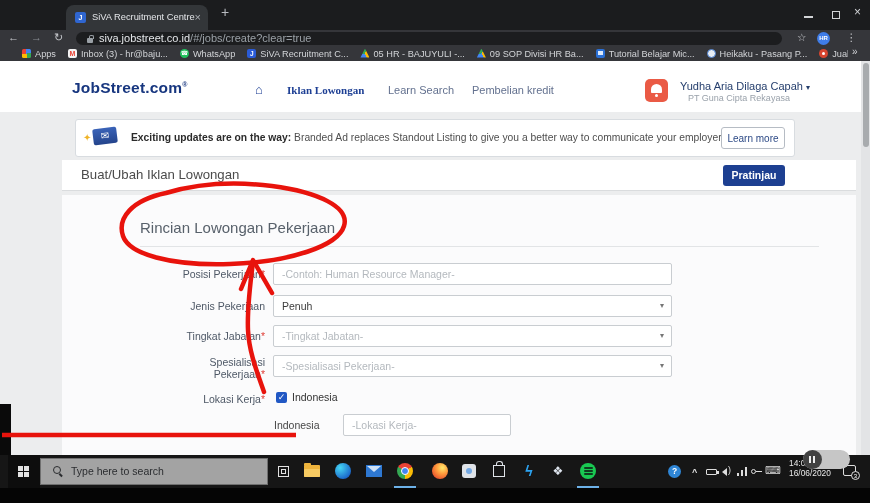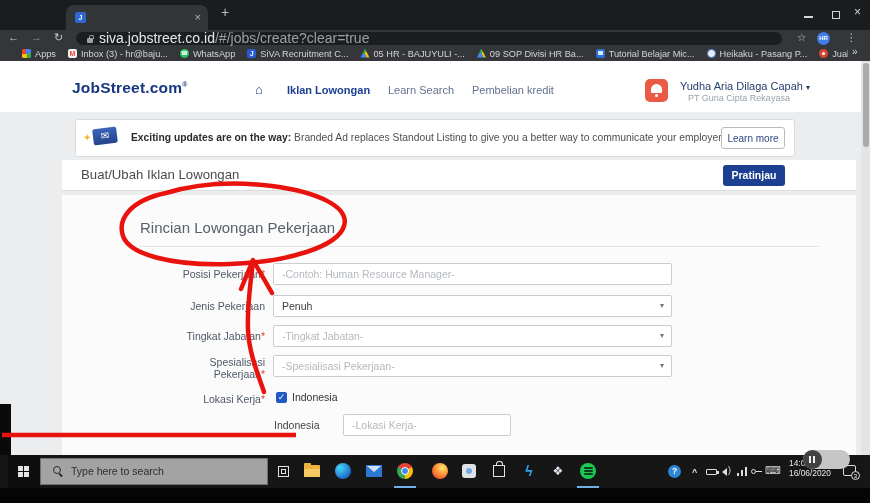--- a/index.html
+++ b/index.html
@@ -19,21 +19,21 @@
   .minbar{position:absolute;left:2px;top:8px;width:9px;height:1.5px;background:#d2d4d7;}
   .winmax{position:absolute;left:830px;top:8px;width:14px;height:14px;}
   .maxbox{position:absolute;left:2px;top:3px;width:8px;height:8px;border:1.2px solid #d2d4d7;box-sizing:border-box;}
   .winclose{position:absolute;left:854px;top:5px;font-size:12px;color:#d2d4d7;}
 
   .toolbar{position:absolute;top:30px;left:0;width:870px;height:31px;background:#35363a;}
   .navico{position:absolute;top:1px;font-size:11px;color:#c7c9cd;}
   .urlbar{position:absolute;left:76px;top:2px;width:706px;height:13px;background:#1c1d1f;border-radius:6.5px;}
   .lock-body{position:absolute;left:11px;top:6px;width:6px;height:4.5px;background:#9aa0a6;border-radius:1px;}
   .lock-arc{position:absolute;left:12.5px;top:3px;width:3px;height:3px;border:1px solid #9aa0a6;border-bottom:none;border-radius:2px 2px 0 0;}
-  .urltext{position:absolute;left:23px;top:0;line-height:13px;font-size:14px;white-space:nowrap;}
+  .urltext{position:absolute;left:23px;top:0;line-height:13px;font-size:11px;white-space:nowrap;}
   .url-domain{color:#e4e6e9;}
   .url-path{color:#9aa0a6;}
   .star{position:absolute;left:797px;top:1px;font-size:10.5px;color:#c7c9cd;}
   .avatar{position:absolute;left:817px;top:1.5px;width:13px;height:13px;border-radius:50%;background:#3f7de8;
           color:#fff;font-size:6px;font-weight:bold;text-align:center;line-height:13px;}
   .dots{position:absolute;left:846px;top:1px;font-size:10.5px;color:#c7c9cd;}
 
   .bmbar{position:absolute;top:46px;left:0;width:848px;height:15px;display:flex;align-items:center;
          gap:12px;padding-left:22px;box-sizing:border-box;font-size:9.2px;color:#d3d5d8;
          white-space:nowrap;overflow:hidden;}
@@ -54,21 +54,21 @@
   .bi-fs{background:#d6452f;border-radius:50%;}
   .bi-fs::after{content:"";position:absolute;left:3px;top:3px;width:3px;height:3px;border-radius:50%;background:#fff;}
   .bm-overflow{position:absolute;left:852px;top:46px;font-size:10px;color:#d3d5d8;}
 
   
   .siteheader{position:absolute;top:61px;left:0;width:870px;height:51px;background:#ffffff;}
   .logo{position:absolute;left:72px;top:18px;font-size:15.5px;font-weight:bold;color:#17367f;letter-spacing:.2px;}
   .logo sup{font-size:7px;}
   .homeico{position:absolute;left:255px;top:21px;font-size:13px;color:#1d3f94;font-weight:bold;}
   .nav{position:absolute;top:23px;font-size:11px;}
-  .nav.active{color:#1d3f94;font-weight:bold;}
+  .nav.active{color:#1d3f94;font-weight:bold;font-family:Liberation Serif, serif;}
   .nav.idle{color:#63718f;}
   .bell{position:absolute;left:645px;top:79px;width:23px;height:23px;border-radius:5px;background:#ea5a45;}
   .bell::before{content:"";position:absolute;left:6px;top:5px;width:11px;height:9px;background:#fff;border-radius:6px 6px 1px 1px;}
   .bell::after{content:"";position:absolute;left:10px;top:15px;width:3px;height:3px;border-radius:50%;background:#fff;}
   .username{position:absolute;left:680px;top:80px;font-size:11px;color:#27406e;}
   .company{position:absolute;left:688px;top:93px;font-size:9px;color:#9aa2ab;}
 
   .scrolltrack{position:absolute;left:861px;top:61px;width:9px;height:394px;background:#e3e4e6;z-index:2;}
   .scrollthumb{position:absolute;left:1.5px;top:2px;width:6px;height:84px;background:#a8abae;border-radius:3px;}
 
@@ -176,20 +176,21 @@
   .pausebars span{position:absolute;top:0;width:2px;height:7px;background:#f0f0f0;}
 </style>
 </head>
 <body>
 
 <div id="stage">
 
   <div class="tabstrip">
     <div class="tab">
       <span class="favicon">J</span>
+      <span class="tabtitle">SiVA Recruitment Centre</span>
       <span class="tabclose">×</span>
     </div>
     <span class="newtab">+</span>
     <div class="winmin">
         <span class="minbar"></span>
       </div>
     <div class="winmax">
         <span class="maxbox"></span>
       </div>
     <span class="winclose">×</span>

